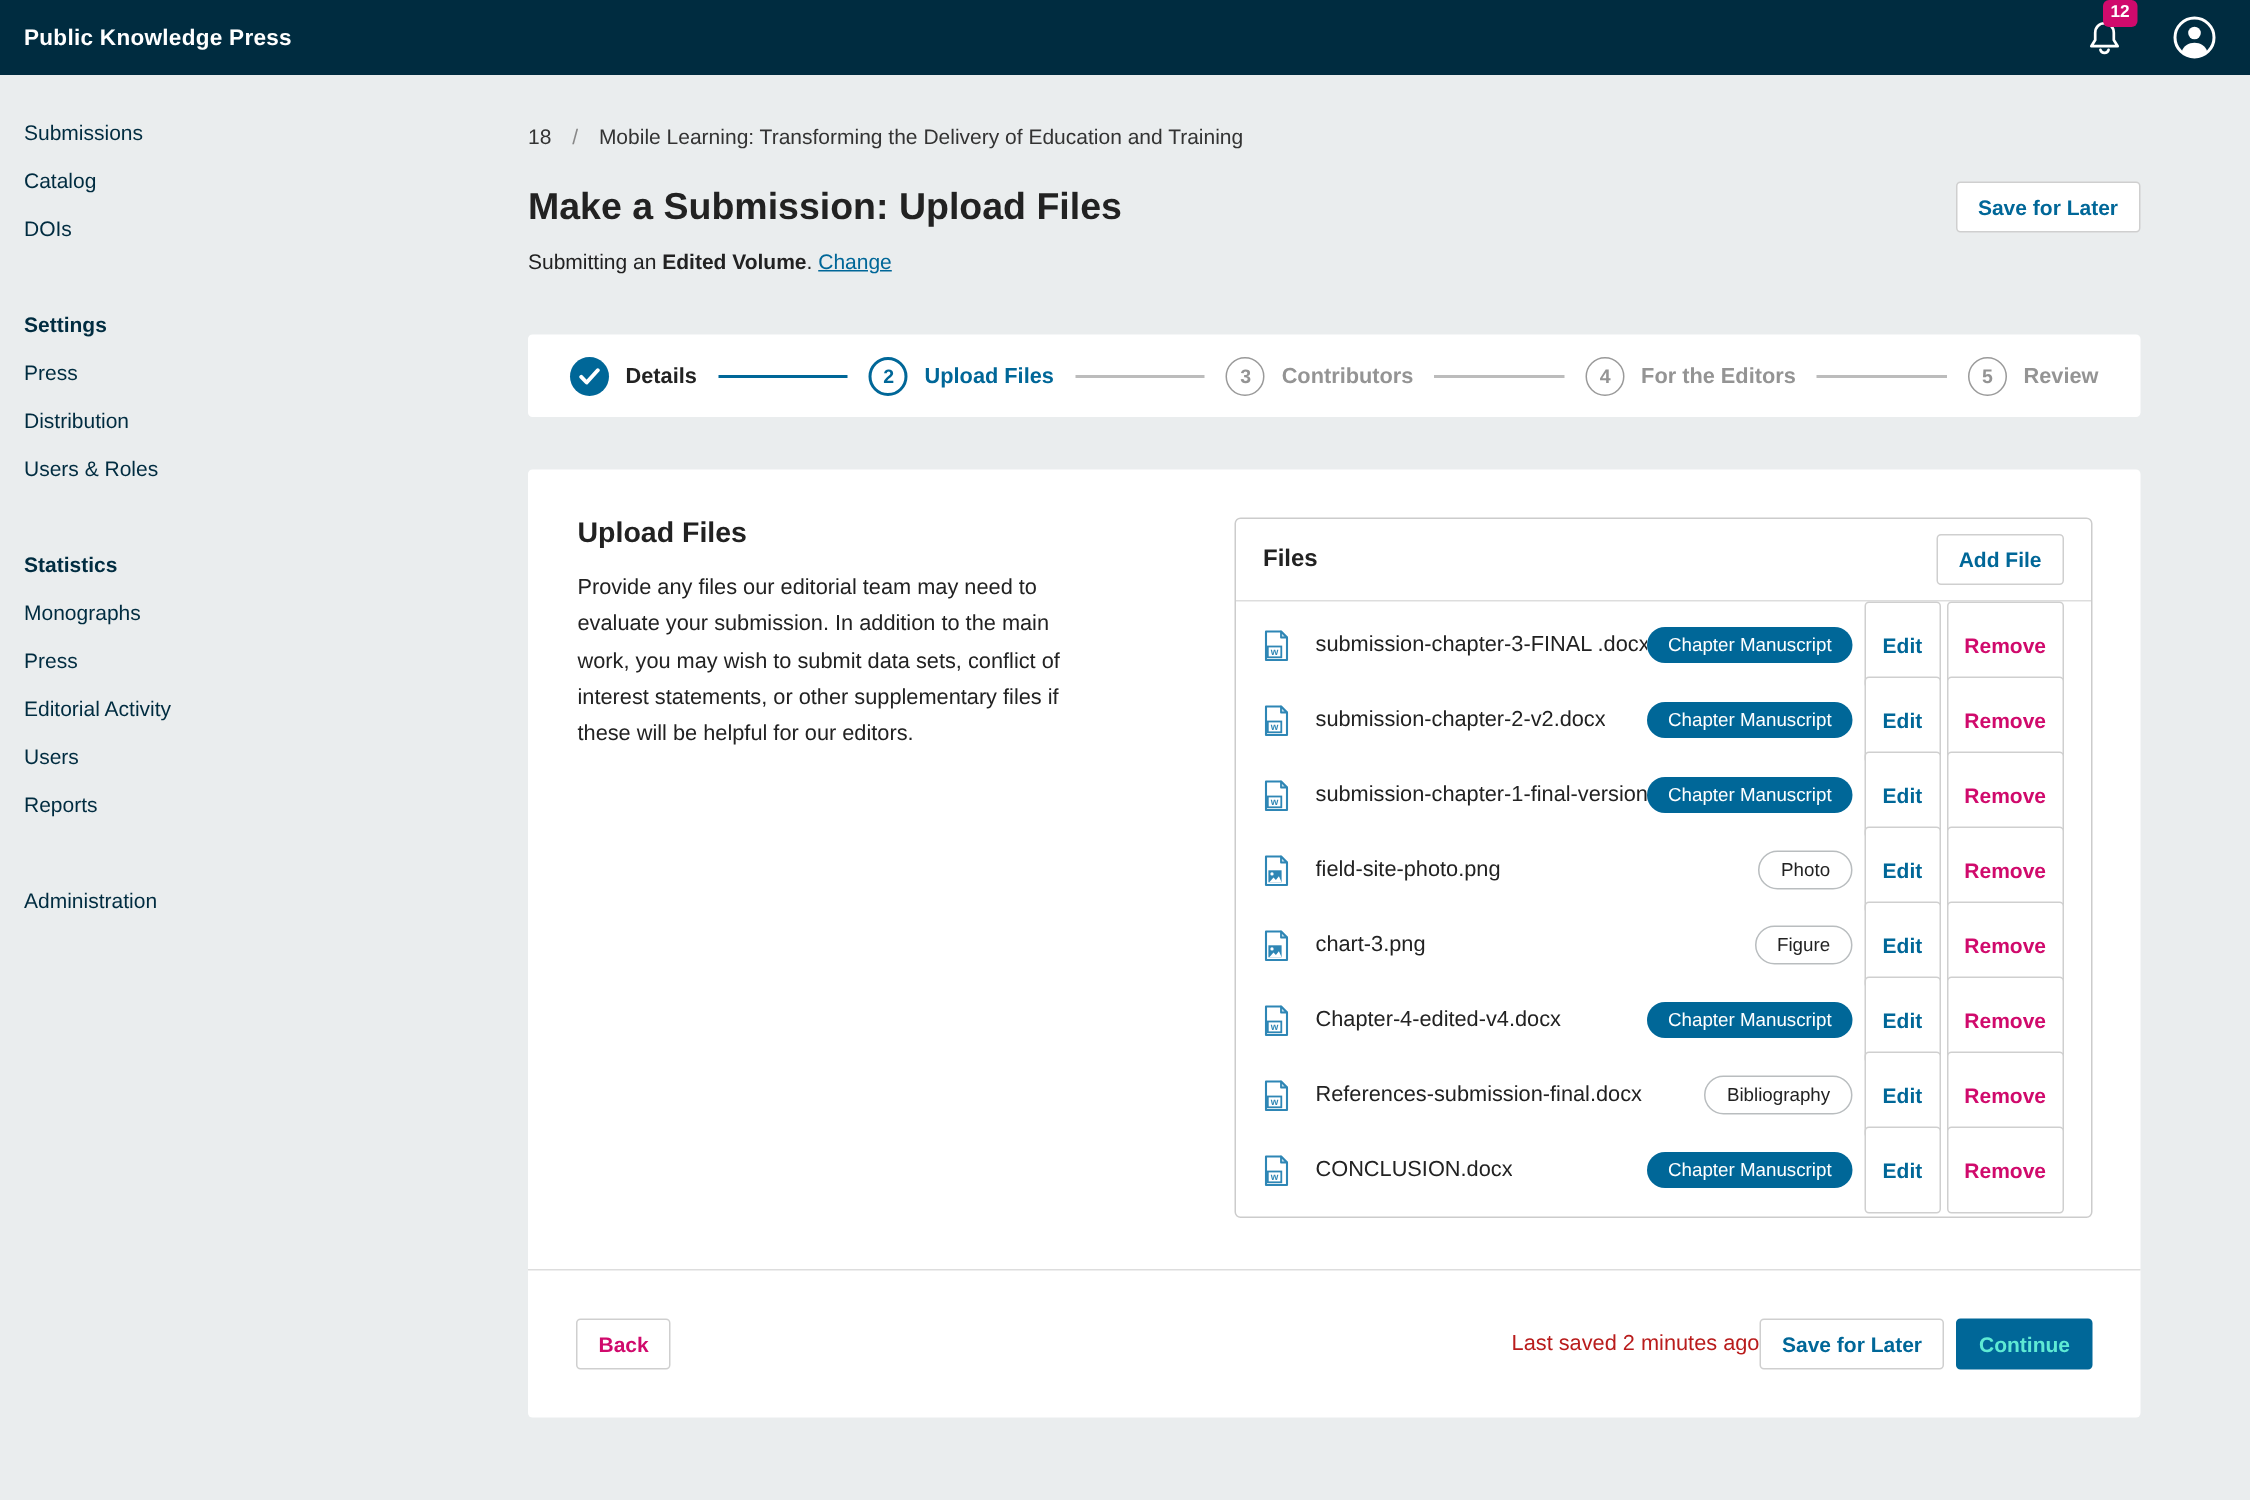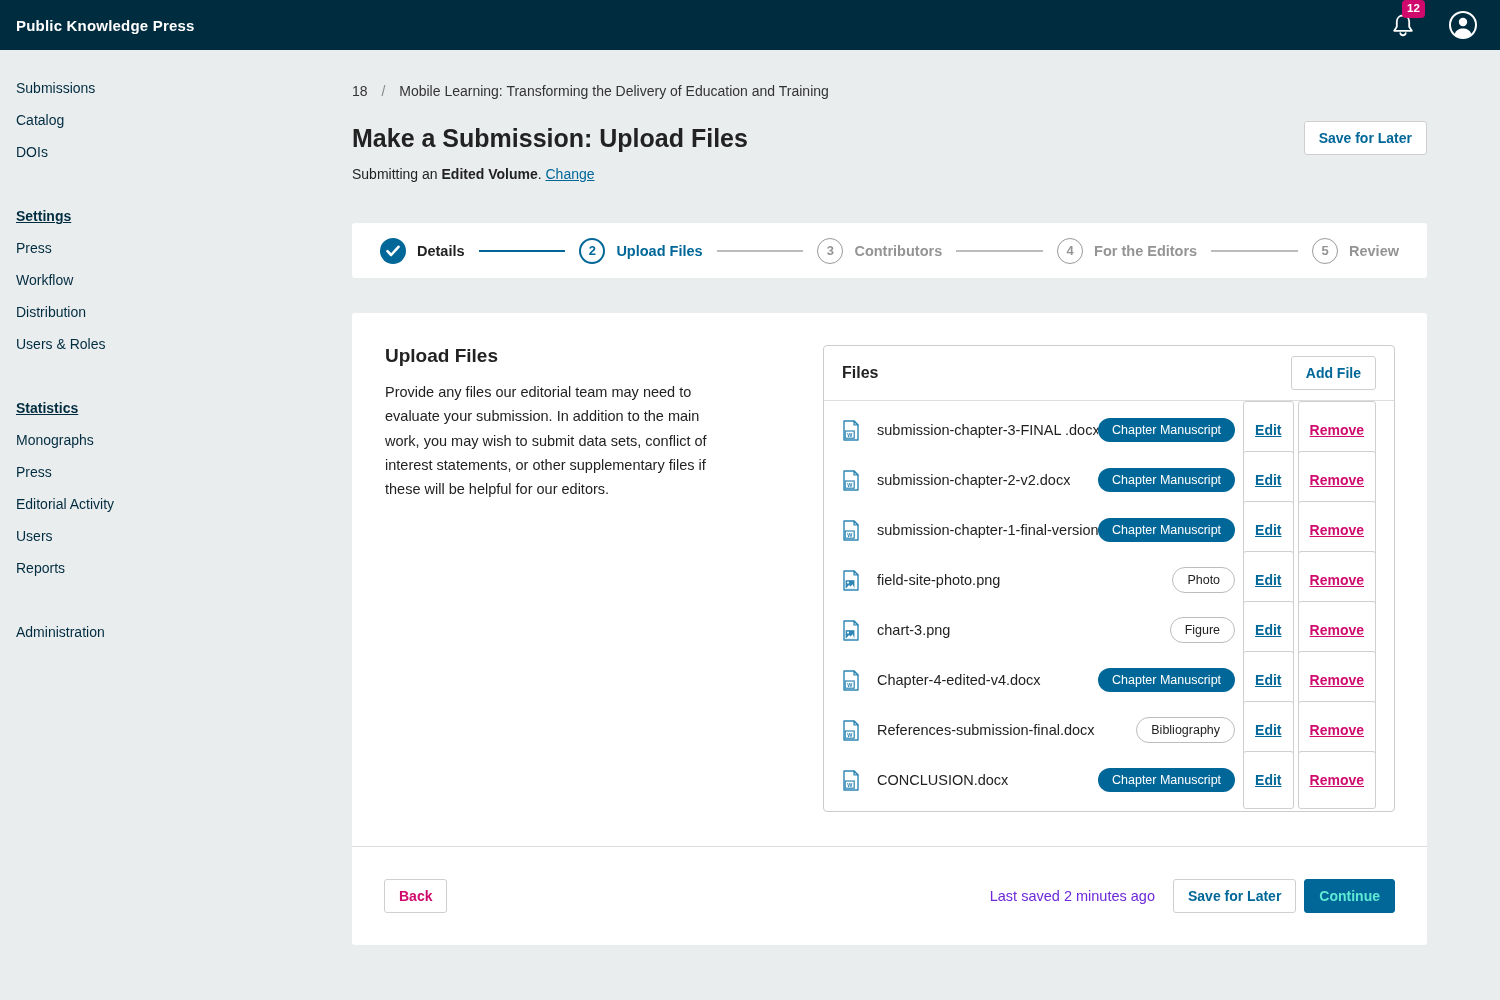--- a/index.html
+++ b/index.html
@@ -20,21 +20,21 @@
   .brand{color:#fff;font-weight:bold;font-size:15px;letter-spacing:.2px;}
   .topbar-right{display:flex;align-items:center;gap:26px;}
   .notif{position:relative;background:none;border:none;cursor:pointer;width:32px;height:34px;}
   .notif svg{display:block;}
   .notif-badge{position:absolute;top:-8px;left:12px;background:var(--pink);color:#fff;font-size:11.5px;font-weight:bold;border-radius:4px;padding:2px 5px;line-height:1.2;}
   .avatar-btn{background:none;border:none;cursor:pointer;width:30px;height:30px;margin-right:6px;}
 
   
   .sidebar{position:absolute;top:50px;left:0;width:300px;padding:22px 16px;}
   .nav-group{margin-bottom:32px;}
-  .nav-header{font-size:14px;font-weight:bold;color:var(--navink);line-height:32px;text-decoration:underline;}
+  .nav-header{font-size:14px;font-weight:bold;color:var(--navink);line-height:32px;}
   .nav-item{display:block;font-size:14px;color:var(--navink);line-height:32px;text-decoration:none;cursor:pointer;}
 
   
   .main{position:absolute;top:50px;left:352px;width:1075px;}
   .breadcrumb{margin-top:33px;font-size:14px;color:#333;}
   .breadcrumb .sep{color:#888;margin:0 10px;}
   .page-header{display:flex;align-items:center;justify-content:space-between;margin-top:22px;}
   h1{font-size:25px;font-weight:bold;color:var(--ink);}
   .subtitle{margin-top:11px;font-size:14px;color:var(--ink);}
   .subtitle .vol{font-weight:bold;}
@@ -67,27 +67,27 @@
   .files-panel{margin-left:auto;width:572px;border:1px solid #ccc;border-radius:4px;align-self:flex-start;}
   .files-head{display:flex;align-items:center;justify-content:space-between;padding:10px 18px;border-bottom:1px solid #ddd;height:55px;}
   .files-title{font-size:16px;font-weight:bold;color:var(--ink);}
   .files-list{padding:4px 0 6px;}
   .file-row{display:flex;align-items:center;height:50px;padding:0 18px;}
   .file-icon{flex:none;margin-right:17px;display:flex;}
   .file-name{font-size:14.5px;color:var(--ink);white-space:nowrap;overflow:hidden;}
   .genre{margin-left:auto;margin-right:8px;font-size:12.5px;border-radius:13px;padding:5px 14px;white-space:nowrap;}
   .genre.filled{background:var(--primary);color:#fff;}
   .genre.outline{background:#fff;color:var(--ink);border:1px solid #b9bdbf;}
-  .row-btn{padding:20px 11px;text-decoration:underline;}
+  .row-btn{padding:20px 11px;}
   .row-btn + .row-btn{margin-left:4px;}
 
   .card-divider{height:1px;background:#ddd;}
   .card-footer{display:flex;align-items:center;padding:24px 32px;height:98px;}
   .footer-right{margin-left:auto;display:flex;align-items:center;}
-  .last-saved{font-size:14.5px;color:#6d28d9;margin-right:18px;}
+  .last-saved{font-size:14.5px;color:#b91c1c;}
   .footer-right .btn + .btn{margin-left:8px;}
 </style>
 </head>
 <body>
 
 <header class="topbar">
   <div class="brand">Public Knowledge Press</div>
   <div class="topbar-right">
     <button class="notif">
       <span>
@@ -113,21 +113,20 @@
 <nav class="sidebar" id="sidebar">
     <div class="nav-group">
 
   <a class="nav-item">Submissions</a>
       <a class="nav-item">Catalog</a>
       <a class="nav-item">DOIs</a>
     </div>
     <div class="nav-group">
     <div class="nav-header">Settings</div>
   <a class="nav-item">Press</a>
-      <a class="nav-item">Workflow</a>
       <a class="nav-item">Distribution</a>
       <a class="nav-item">Users &amp; Roles</a>
     </div>
     <div class="nav-group">
     <div class="nav-header">Statistics</div>
   <a class="nav-item">Monographs</a>
       <a class="nav-item">Press</a>
       <a class="nav-item">Editorial Activity</a>
       <a class="nav-item">Users</a>
       <a class="nav-item">Reports</a>

